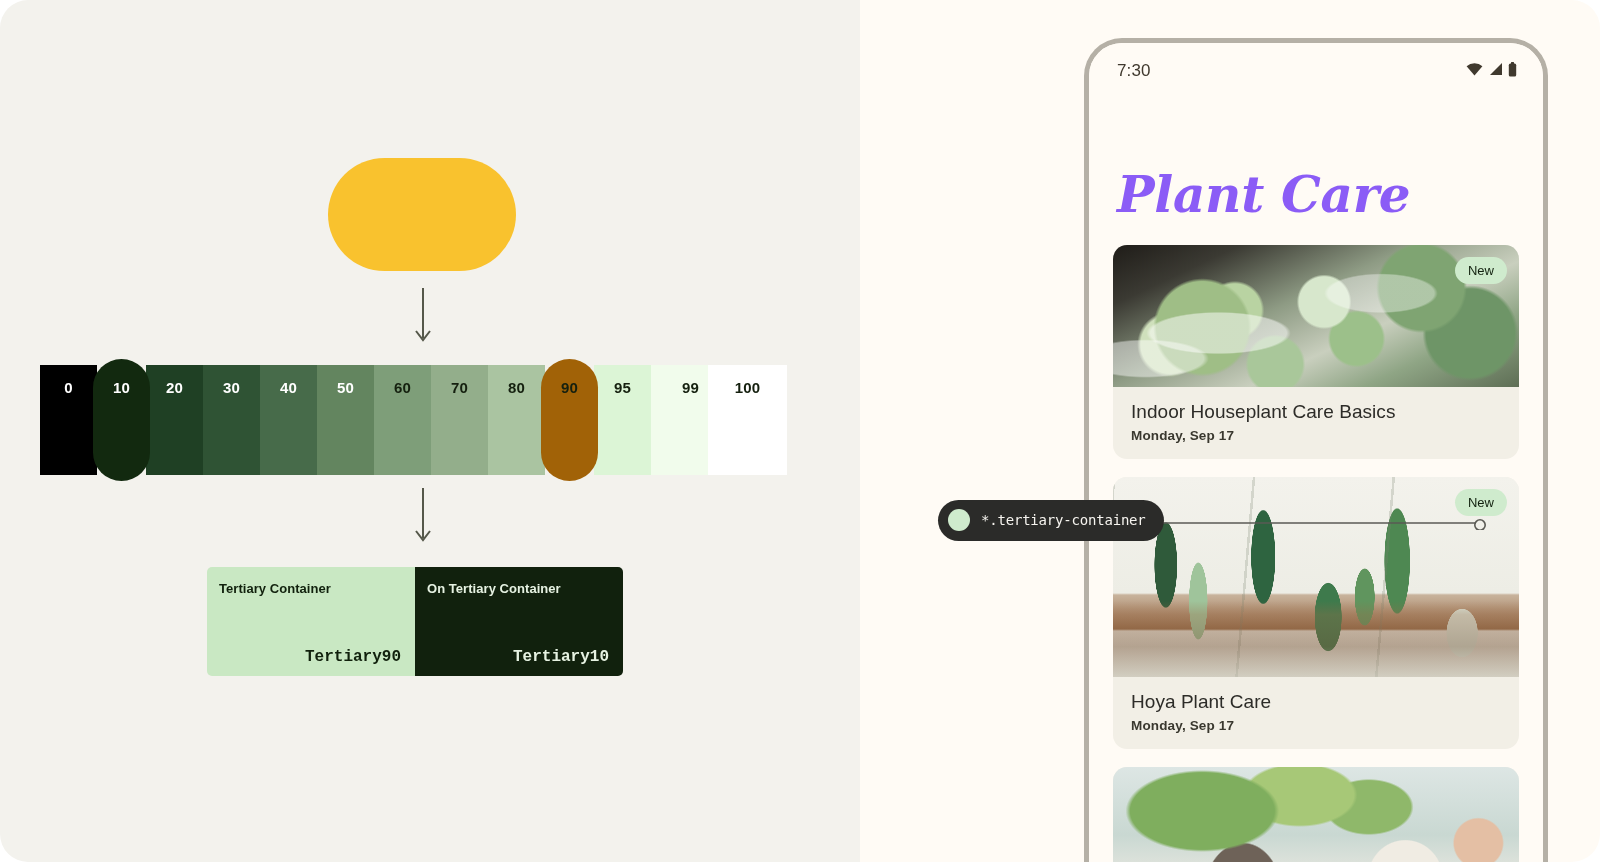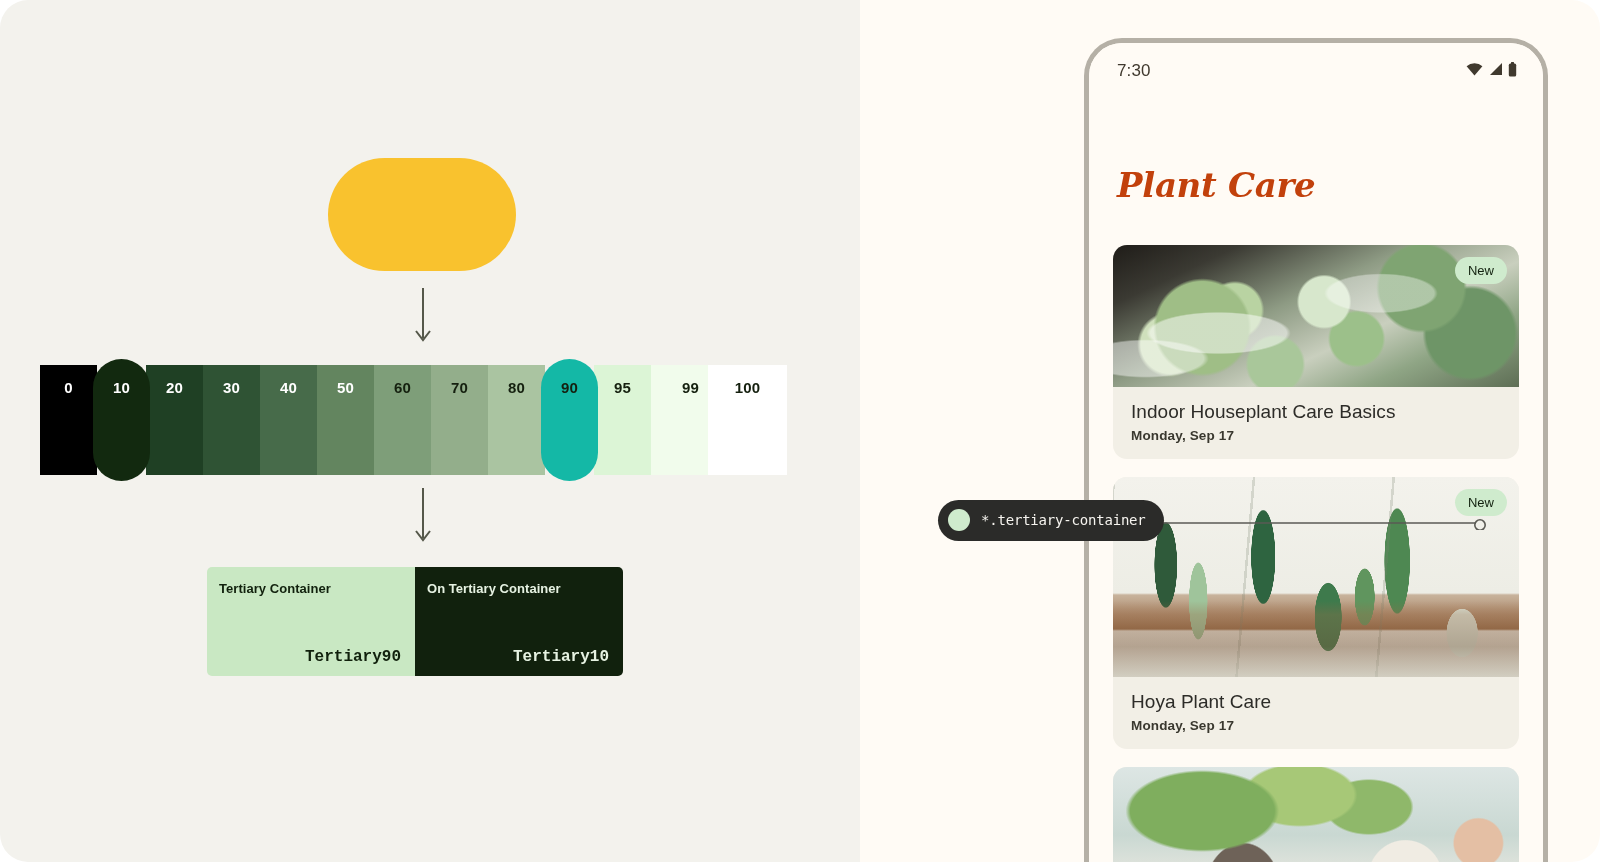--- a/index.html
+++ b/index.html
@@ -179,22 +179,22 @@
   }
 
   
   .app-title {
     position: absolute;
     left: 28px;
     top: 122px;
     font-family: "DejaVu Serif", "Liberation Serif", serif;
     font-style: italic;
     font-weight: 700;
-    font-size: 34px;
-    color: #c2410c;
+    font-size: 50px;
+    color: #8b5cf6;
     letter-spacing: -0.3px;
   }
 
   
   .card-list {
     position: absolute;
     left: 24px;
     right: 24px;
     top: 202px;
     bottom: 0;
@@ -368,21 +368,21 @@
         </div>
         <div class="tone" style="width: 57px; background: rgb(126, 158, 121);">
           <span class="tone-label" style="color: rgb(21, 32, 15);">60</span>
         </div>
         <div class="tone" style="width: 57px; background: rgb(147, 174, 139);">
           <span class="tone-label" style="color: rgb(21, 32, 15);">70</span>
         </div>
         <div class="tone" style="width: 57px; background: rgb(170, 196, 161);">
           <span class="tone-label" style="color: rgb(21, 32, 15);">80</span>
         </div>
-        <div class="tone selected" style="width: 57px; background: #14b8a6; padding-left: 36px;">
+        <div class="tone selected" style="width: 57px; background: #a16207; padding-left: 36px;">
           <span class="tone-label" style="color: rgb(21, 32, 15);">90</span>
         </div>
         <div class="tone" style="width: 57px; background: rgb(220, 245, 214);">
           <span class="tone-label" style="color: rgb(21, 32, 15);">95</span>
         </div>
         <div class="tone" style="width: 57px; background: rgb(241, 252, 236);">
           <span class="tone-label" style="color: rgb(21, 32, 15); padding-left: 22px;">99</span>
         </div>
         <div class="tone" style="width: 79px; background: rgb(255, 255, 255);">
           <span class="tone-label" style="color: rgb(21, 32, 15);">100</span>

